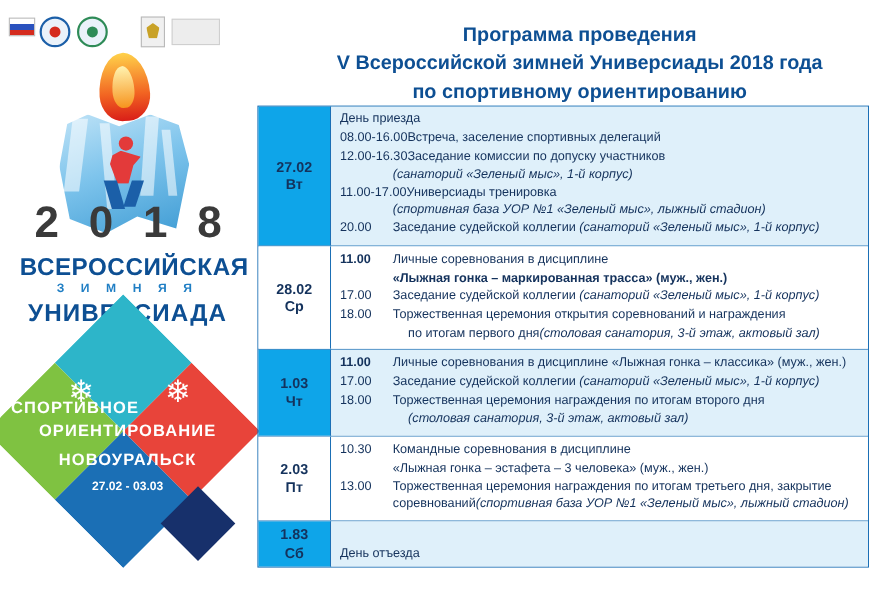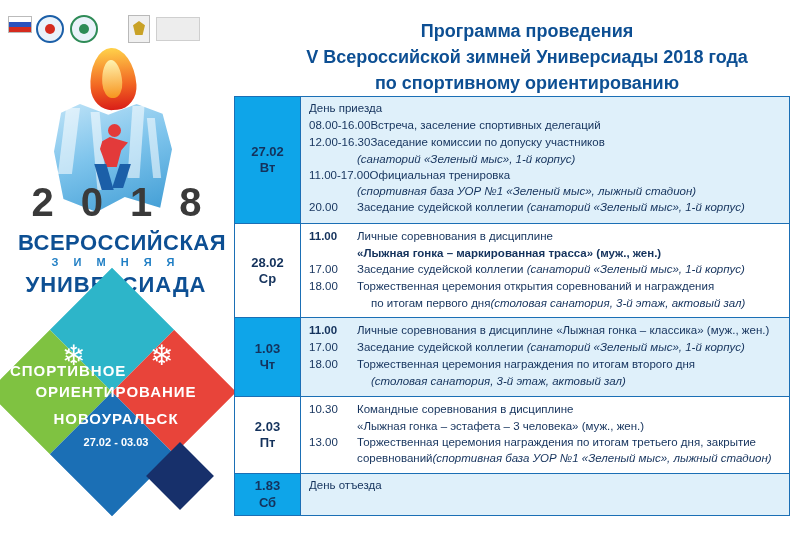--- a/index.html
+++ b/index.html
@@ -428,21 +428,21 @@
         <span class="time">08.00-16.00</span>
         <span class="desc">Встреча, заселение спортивных делегаций</span>
       </div>
       <div class="entry">
         <span class="time">12.00-16.30</span>
         <span class="desc">Заседание комиссии по допуску участников</span>
       </div>
       <div class="cont i" style="font-style:italic">(санаторий «Зеленый мыс», 1-й корпус)</div>
       <div class="entry">
         <span class="time">11.00-17.00</span>
-        <span class="desc">Официальная тренировка</span>
+        <span class="desc">Универсиады тренировка</span>
       </div>
       <div class="cont" style="font-style:italic">(спортивная база УОР №1 «Зеленый мыс», лыжный стадион)</div>
       <div class="entry">
         <span class="time">20.00</span>
         <span class="desc">
           <span>Заседание судейской коллегии </span><span class="i">(санаторий «Зеленый мыс», 1-й корпус)</span>
         </span>
       </div>
     </div>
   </div>
@@ -517,18 +517,18 @@
         <span>соревнований</span><span class="i" style="font-style:italic">(спортивная база УОР №1 «Зеленый мыс», лыжный стадион)</span>
       </div>
     </div>
   </div>
 
   <div class="row alt">
     <div class="daycell">
       <span class="dnum">1.83</span>
       <span class="dwd">Сб</span>
     </div>
-    <div class="content" style="display:flex;align-items:flex-start">
+    <div class="content" style="display:flex;align-items:flex-end">
       <div>День отъезда</div>
     </div>
   </div>
 
 </div>
 
 </body></html>

